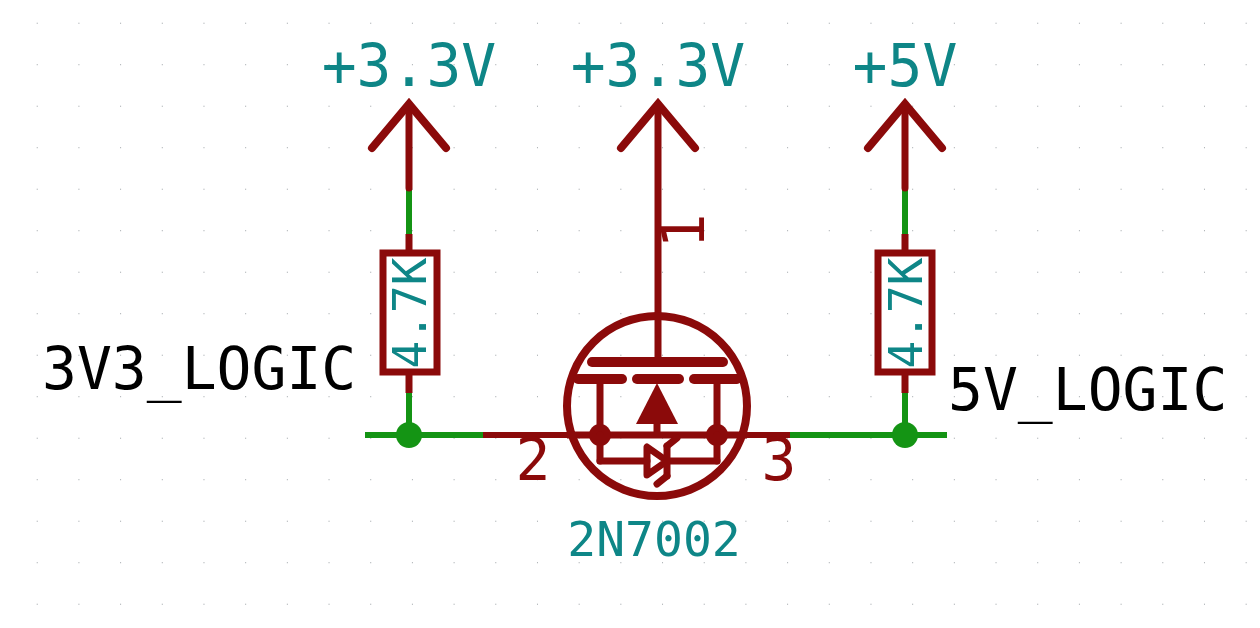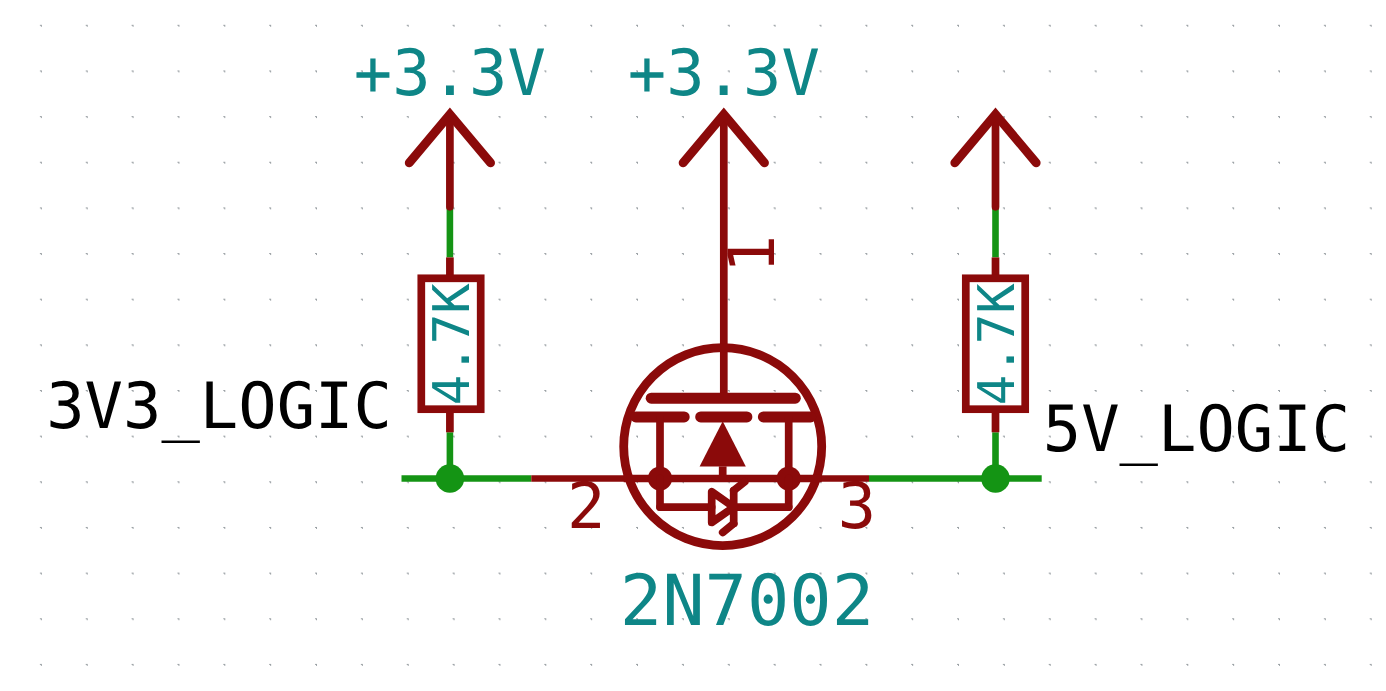--- a/index.html
+++ b/index.html
@@ -20,21 +20,21 @@
     white-space:nowrap;
     font-size:58px;
     user-select:none;
   }
   .teal{color:#0E8687;}
   .dred{color:#8B0A0A;}
   .blk{color:#000000;}
   .cx{transform:translateX(-50%);}
   .rot{transform:translate(-50%,-50%) rotate(-90deg);}
   .val{font-size:46px;}
-  .partval{font-size:64px;margin-left:25px;}
+  .partval{font-size:48px;}
 </style>
 </head>
 <body>
 
 <div class="canvas">
 
   <svg class="layer" width="1260" height="628" viewBox="0 0 1260 628">
 
     <g stroke="#149414" stroke-width="6" fill="none">
       <line x1="365" y1="435" x2="483" y2="435"></line>
@@ -97,20 +97,21 @@
         <polygon points="647,447 647,475 667,461" stroke-linejoin="round"></polygon>
         <line x1="667" y1="446" x2="667" y2="476"></line>
         <line x1="667" y1="446" x2="677" y2="438"></line>
         <line x1="667" y1="476" x2="657" y2="484"></line>
       </g>
     </g>
   </svg>
 
   <div class="t teal cx" style="left:409px;top:37px;">+3.3V</div>
   <div class="t teal cx" style="left:658px;top:37px;">+3.3V</div>
+  <div class="t teal cx" style="left:905px;top:37px;">+5V</div>
 
   <div class="t blk" style="left:42px;top:340px;">3V3_LOGIC</div>
   <div class="t blk" style="left:948px;top:361px;">5V_LOGIC</div>
 
   <div class="t teal val rot" style="left:410px;top:313px;">4.7K</div>
   <div class="t teal val rot" style="left:906px;top:313px;">4.7K</div>
 
   <div class="t dred rot" style="left:684px;top:231px;">1</div>
   <div class="t dred cx" style="left:533px;top:431px;">2</div>
   <div class="t dred cx" style="left:779px;top:431px;">3</div>

